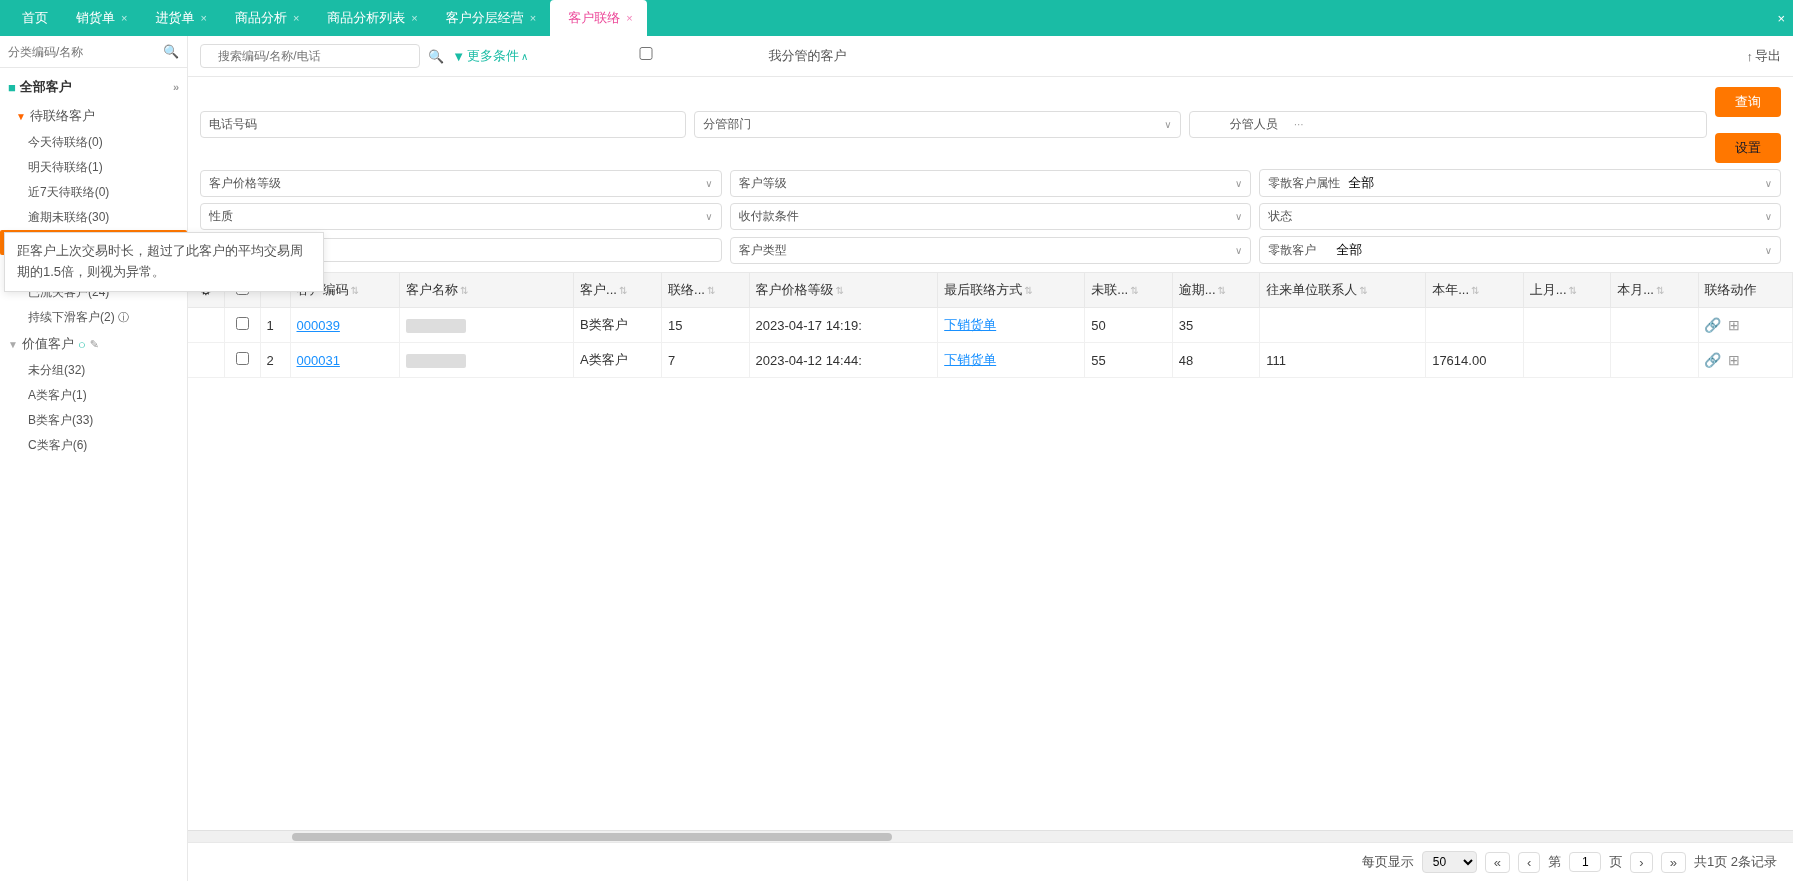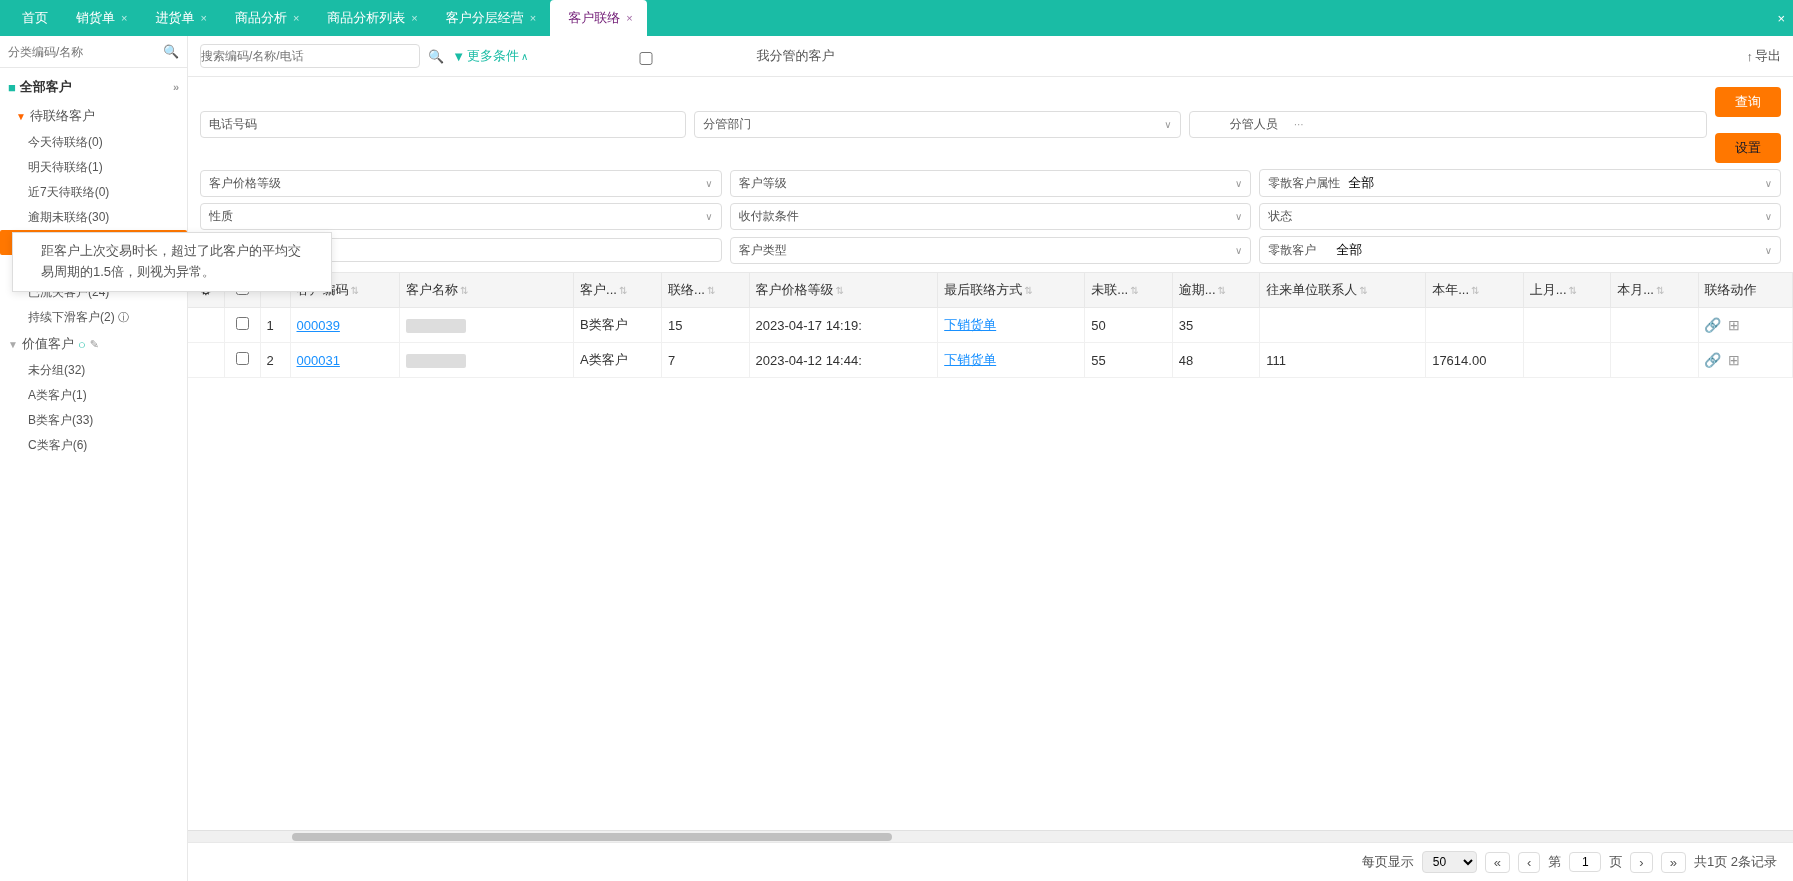--- a/index.html
+++ b/index.html
@@ -21,21 +21,21 @@
       display: flex;
       align-items: center;
       cursor: pointer;
       color: white;
       font-size: 13px;
       white-space: nowrap;
       position: relative;
     }
     .nav-tab.active {
       background: white;
-      color: #701a75;
+      color: #ec4899;
       border-radius: 4px 4px 0 0;
       padding-left: 18px;
     }
     .nav-tab .close-x {
       margin-left: 6px;
       font-size: 11px;
       opacity: 0.7;
     }
     .top-nav-right {
       margin-left: auto;
@@ -114,25 +114,25 @@
     }
     .tree-item.orange-bg {
       background: #ff7700;
       color: white;
       border-radius: 2px;
     }
 
     
     .tooltip-box {
       position: absolute;
-      left: 12px;
+      left: 4px;
       top: 232px;
       background: white;
       border: 1px solid #ddd;
-      padding: 8px 28px;
+      padding: 8px 12px;
       font-size: 12px;
       color: #555;
       z-index: 100;
       box-shadow: 0 2px 8px rgba(0,0,0,0.1);
       max-width: 320px;
       line-height: 1.6;
     }
 
     
     .tree-value-section {
@@ -158,37 +158,37 @@
       background: white;
       padding: 8px 12px;
       border-bottom: 1px solid #e8e8e8;
       display: flex;
       align-items: center;
       gap: 8px;
     }
     .filter-bar input {
       border: 1px solid #ddd;
       border-radius: 4px;
-      padding: 4px 0;
+      padding: 4px 17px;
       width: 220px;
       font-size: 12px;
       outline: none;
     }
     .more-cond {
       color: #1abca5;
       font-size: 12px;
       cursor: pointer;
       display: flex;
       align-items: center;
       gap: 2px;
     }
     .checkbox-label {
       display: flex;
-      align-items: flex-end;
-      gap: 0;
+      align-items: flex-start;
+      gap: 12px;
       font-size: 12px;
       color: #555;
       cursor: pointer;
     }
     .export-btn {
       margin-left: auto;
       color: #555;
       font-size: 12px;
       cursor: pointer;
       display: flex;

